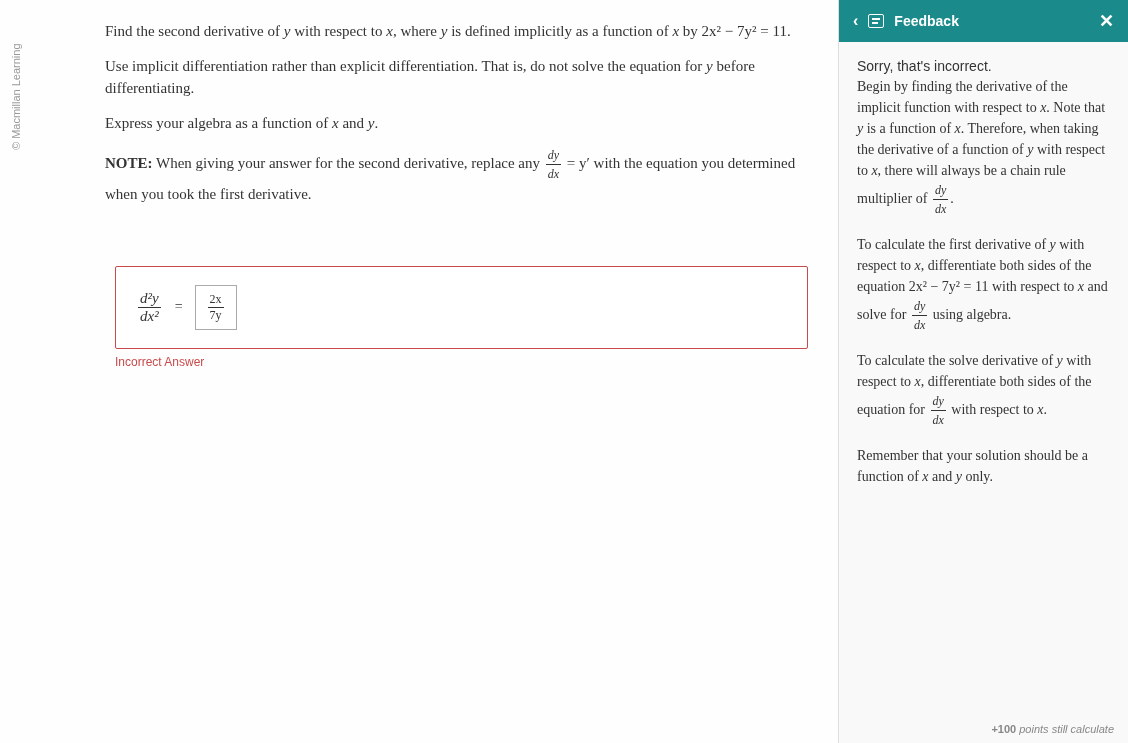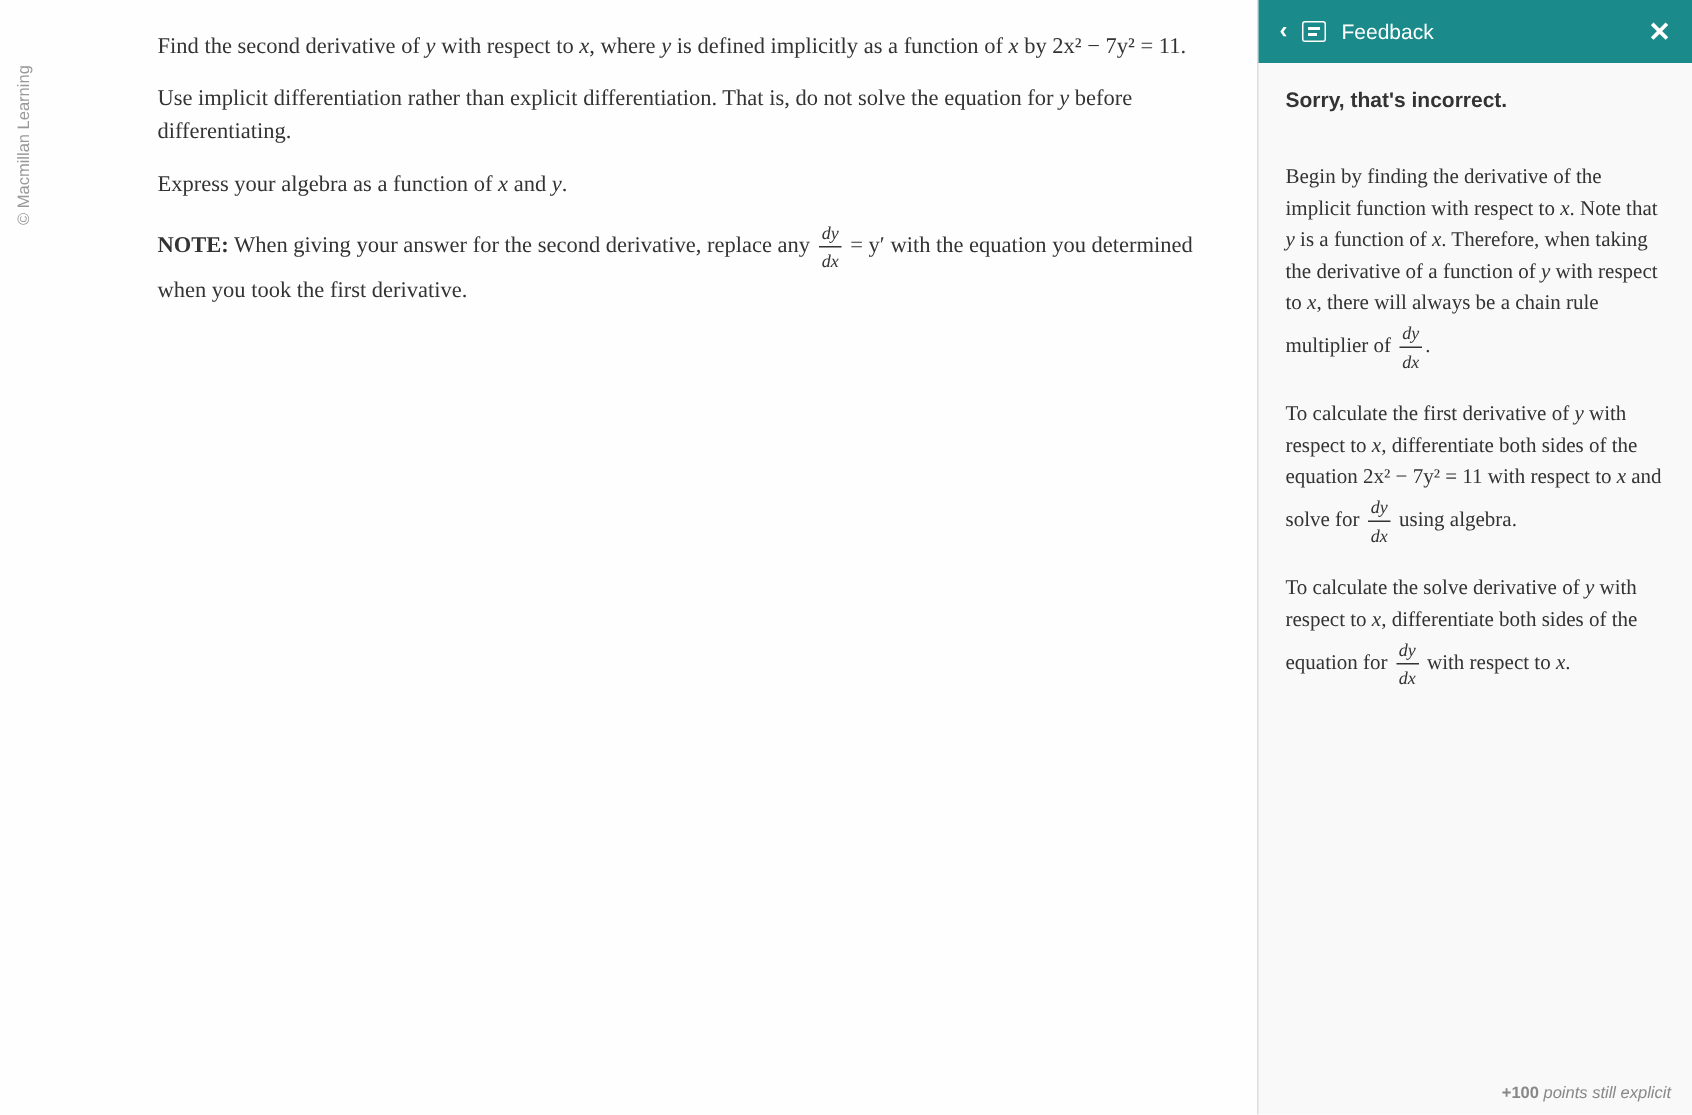--- a/index.html
+++ b/index.html
@@ -103,21 +103,21 @@
     left: 3px; right: 3px; top: 3px;
     height: 1.5px; background: #fff;
   }
   .feedback-icon::after {
     content: '';
     position: absolute;
     left: 3px; right: 5px; top: 7px;
     height: 1.5px; background: #fff;
   }
   .feedback-body { padding: 16px 18px; flex: 1; overflow-y: auto; font-size: 14px; }
-  .sorry { font-family: Arial, sans-serif; font-weight: bold; font-size: 14px; margin-bottom: 34px; }
+  .sorry { font-family: Arial, sans-serif; font-weight: normal; font-size: 14px; margin-bottom: 2px; }
   .feedback-body p { margin-bottom: 16px; line-height: 1.5; }
   .footer {
     position: absolute;
     bottom: 8px;
     right: 14px;
     font-family: Arial, sans-serif;
     font-size: 11px;
     color: #888;
     font-style: italic;
   }
@@ -139,41 +139,56 @@
         <span>Use implicit differentiation rather than explicit differentiation. That is, do not solve the equation for </span><span class="italic">y</span><span> before differentiating.</span>
       </p>
       <p>
         <span>Express your algebra as a function of </span><span class="italic">x</span><span> and </span><span class="italic">y</span><span>.</span>
       </p>
       <p>
         <b>NOTE:</b><span> When giving your answer for the second derivative, replace any </span><span class="frac"><span class="num italic">dy</span><span class="den italic">dx</span></span><span> = y′ with the equation you determined when you took the first derivative.</span>
       </p>
     </div>
 
+    <div class="answer-block">
+      <div class="answer-row">
+        <span class="answer-label">
+          <span class="frac" style="font-size:15px;"><span class="num">d²y</span><span class="den">dx²</span></span>
+        </span>
+        <span>=</span>
+        <span class="answer-input-box">
+          <span class="frac"><span class="num">2x</span><span class="den">7y</span></span>
+        </span>
+      </div>
+      <div class="incorrect-label">Incorrect Answer</div>
+    </div>
   </div>
 
   <div class="sidebar">
     <div class="feedback-header">
       <div class="feedback-header-left">
         <span class="chevron">‹</span>
         <span class="feedback-icon"></span>
-        <span style="font-weight:normal;">Feedback</span>
+        <span style="font-weight:bold;">Feedback</span>
       </div>
       <span class="close-btn">✕</span>
     </div>
     <div class="feedback-body">
 
       <div class="sorry">Sorry, that's incorrect.</div>
       <p>
         <span>Begin by finding the derivative of the implicit function with respect to </span><span class="italic">x</span><span>. Note that </span><span class="italic">y</span><span> is a function of </span><span class="italic">x</span><span>. Therefore, when taking the derivative of a function of </span><span class="italic">y</span><span> with respect to </span><span class="italic">x</span><span>, there will always be a chain rule multiplier of </span><span class="frac"><span class="num italic">dy</span><span class="den italic">dx</span></span><span>.</span>
       </p>
       <p>
         <span>To calculate the first derivative of </span><span class="italic">y</span><span> with respect to </span><span class="italic">x</span><span>, differentiate both sides of the equation </span><span>2x² − 7y² = 11</span><span> with respect to </span><span class="italic">x</span><span> and solve for </span><span class="frac"><span class="num italic">dy</span><span class="den italic">dx</span></span><span> using algebra.</span>
       </p>
       <p>
         <span>To calculate the solve derivative of </span><span class="italic">y</span><span> with respect to </span><span class="italic">x</span><span>, differentiate both sides of the equation for </span><span class="frac"><span class="num italic">dy</span><span class="den italic">dx</span></span><span> with respect to </span><span class="italic">x</span><span>.</span>
       </p>
+      <p>
+        <span>Remember that your solution should be a function of </span><span class="italic">x</span><span> and </span><span class="italic">y</span><span> only.</span>
+      </p>
     </div>
     <div class="footer">
-      <b>+100</b><span> points still explicit</span>
+      <b>+100</b><span> points still calculate</span>
     </div>
   </div>
 </div>
 
 </body></html>

